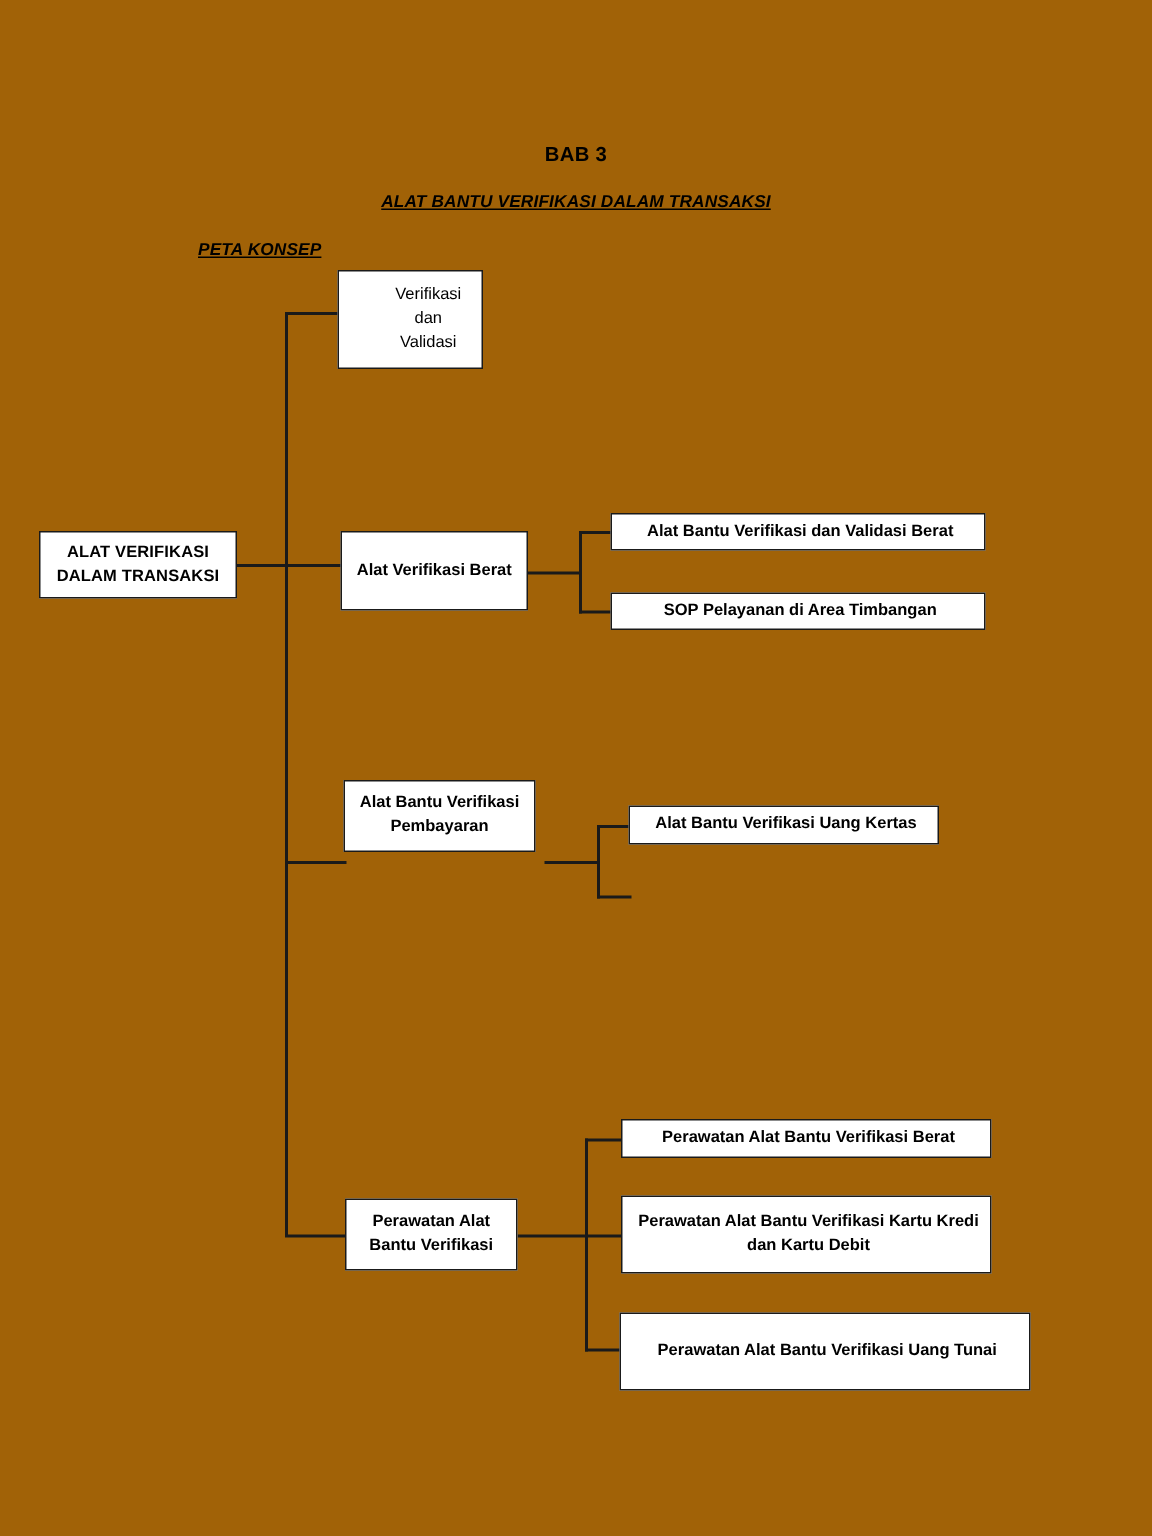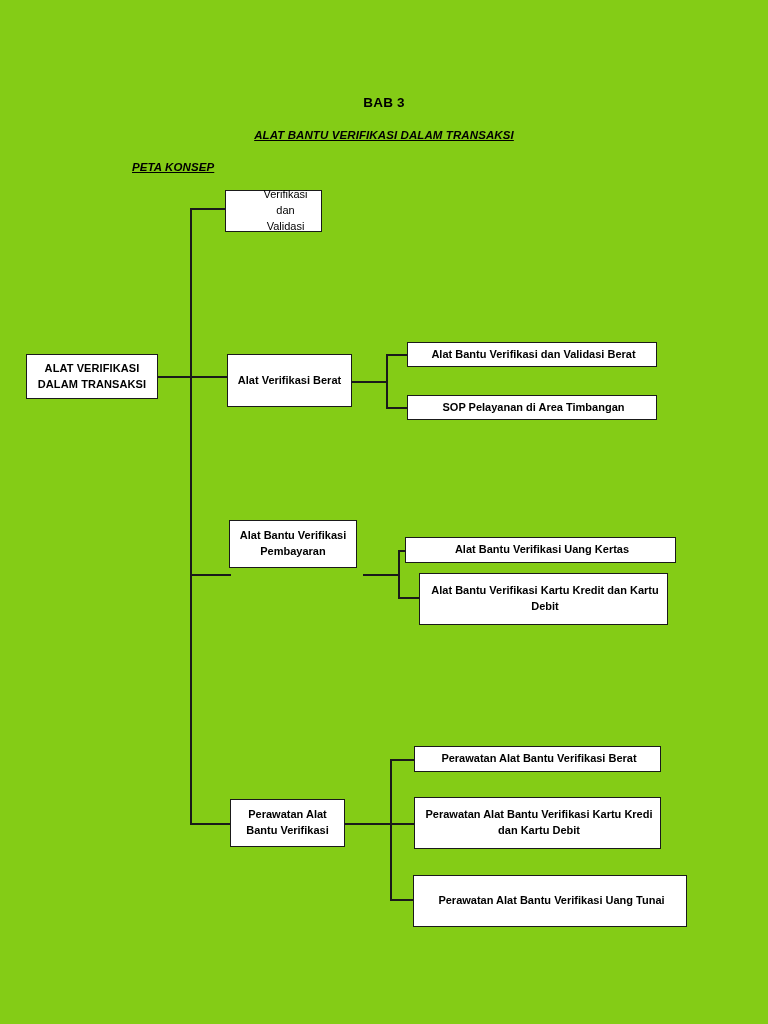--- a/index.html
+++ b/index.html
@@ -8,21 +8,21 @@
     background: #ffffff;
   }
   body {
     font-family: "Liberation Sans", sans-serif;
     color: #000000;
   }
   #page {
     position: relative;
     width: 768px;
     height: 1024px;
-    background: #84cc16;
+    background: #a16207;
     overflow: hidden;
   }
 
   
   .hdr-chapter {
     position: absolute;
     left: 0;
     top: 95px;
     width: 768px;
     text-align: center;
@@ -129,21 +129,21 @@
   <div class="ln h" style="left:345px; top:823px; width:47px;"></div>
   <div class="ln v" style="left:390px; top:759px; height:142px;"></div>
   <div class="ln h" style="left:390px; top:759px; width:25px;"></div>
   <div class="ln h" style="left:390px; top:823px; width:25px;"></div>
   <div class="ln h" style="left:390px; top:899px; width:25px;"></div>
 
   <div class="node root center" style="left:26px; top:354px; width:132px; height:45px;">
     <span>ALAT VERIFIKASI DALAM TRANSAKSI</span>
   </div>
 
-  <div class="node center" style="left:225px; top:190px; width:97px; height:42px;padding-left:24px;">
+  <div class="node center" style="left:225px; top:180px; width:97px; height:66px;padding-left:24px;">
     <span>Verifikasi dan Validasi</span>
   </div>
 
   <div class="node center bold" style="left:227px; top:354px; width:125px; height:53px;">
     <span>Alat Verifikasi Berat</span>
   </div>
 
   <div class="node center bold" style="left:229px; top:520px; width:128px; height:48px;">
     <span>Alat Bantu Verifikasi Pembayaran</span>
   </div>
@@ -153,27 +153,24 @@
   </div>
 
   <div class="node left bold" style="left:407px; top:342px; width:250px; height:25px;">
     <span>Alat Bantu Verifikasi dan Validasi Berat</span>
   </div>
 
   <div class="node left bold" style="left:407px; top:395px; width:250px; height:25px;">
     <span>SOP Pelayanan di Area Timbangan</span>
   </div>
 
-  <div class="node left bold" style="left:405px; top:537px; width:271px; height:26px;">
+  <div class="node left bold" style="left:419px; top:537px; width:207px; height:26px;">
     <span>Alat Bantu Verifikasi Uang Kertas</span>
   </div>
 
-  <div class="node left bold" style="left:419px; top:573px; width:249px; height:52px;">
-    <span>Alat Bantu Verifikasi Kartu Kredit dan Kartu Debit</span>
-  </div>
 
   <div class="node left bold" style="left:414px; top:746px; width:247px; height:26px;">
     <span>Perawatan Alat Bantu Verifikasi Berat</span>
   </div>
 
   <div class="node left bold" style="left:414px; top:797px; width:247px; height:52px;">
     <span>Perawatan Alat Bantu Verifikasi Kartu Kredi dan Kartu Debit</span>
   </div>
 
   <div class="node left bold" style="left:413px; top:875px; width:274px; height:52px;">

